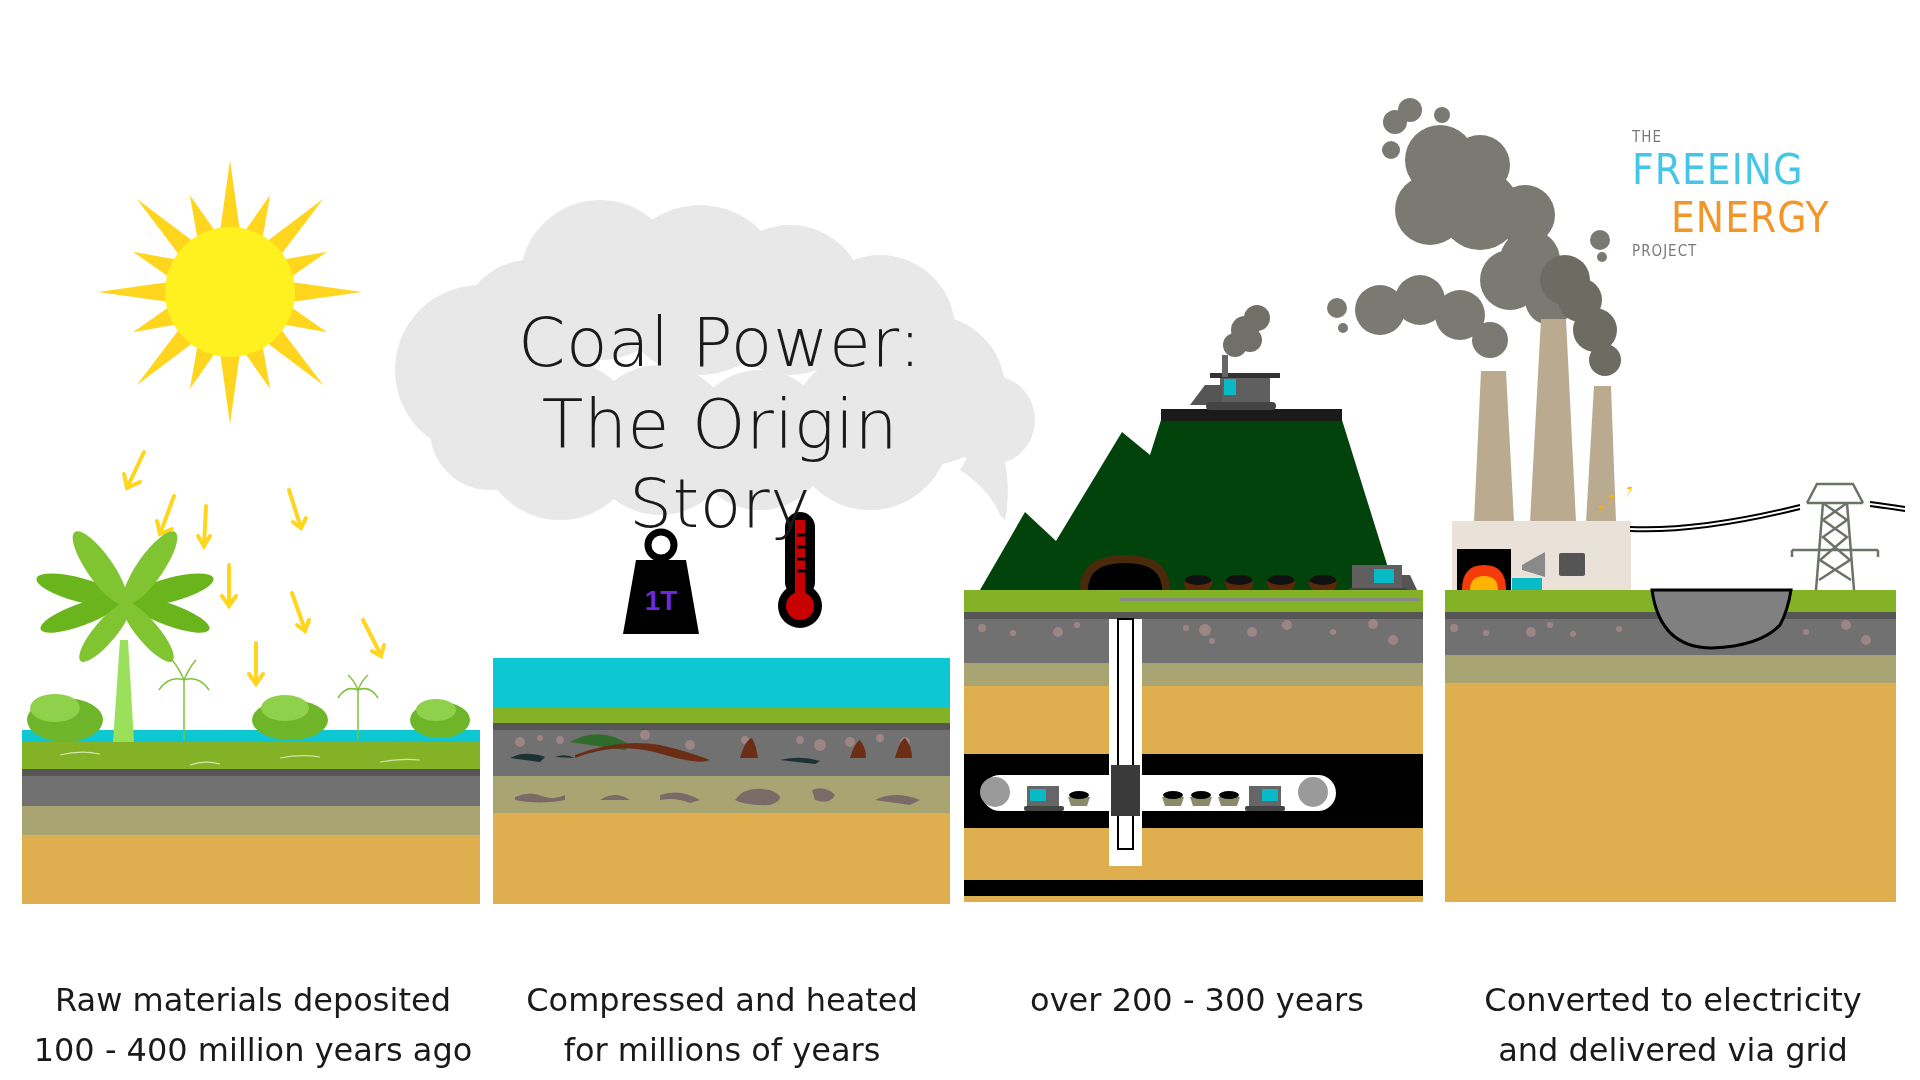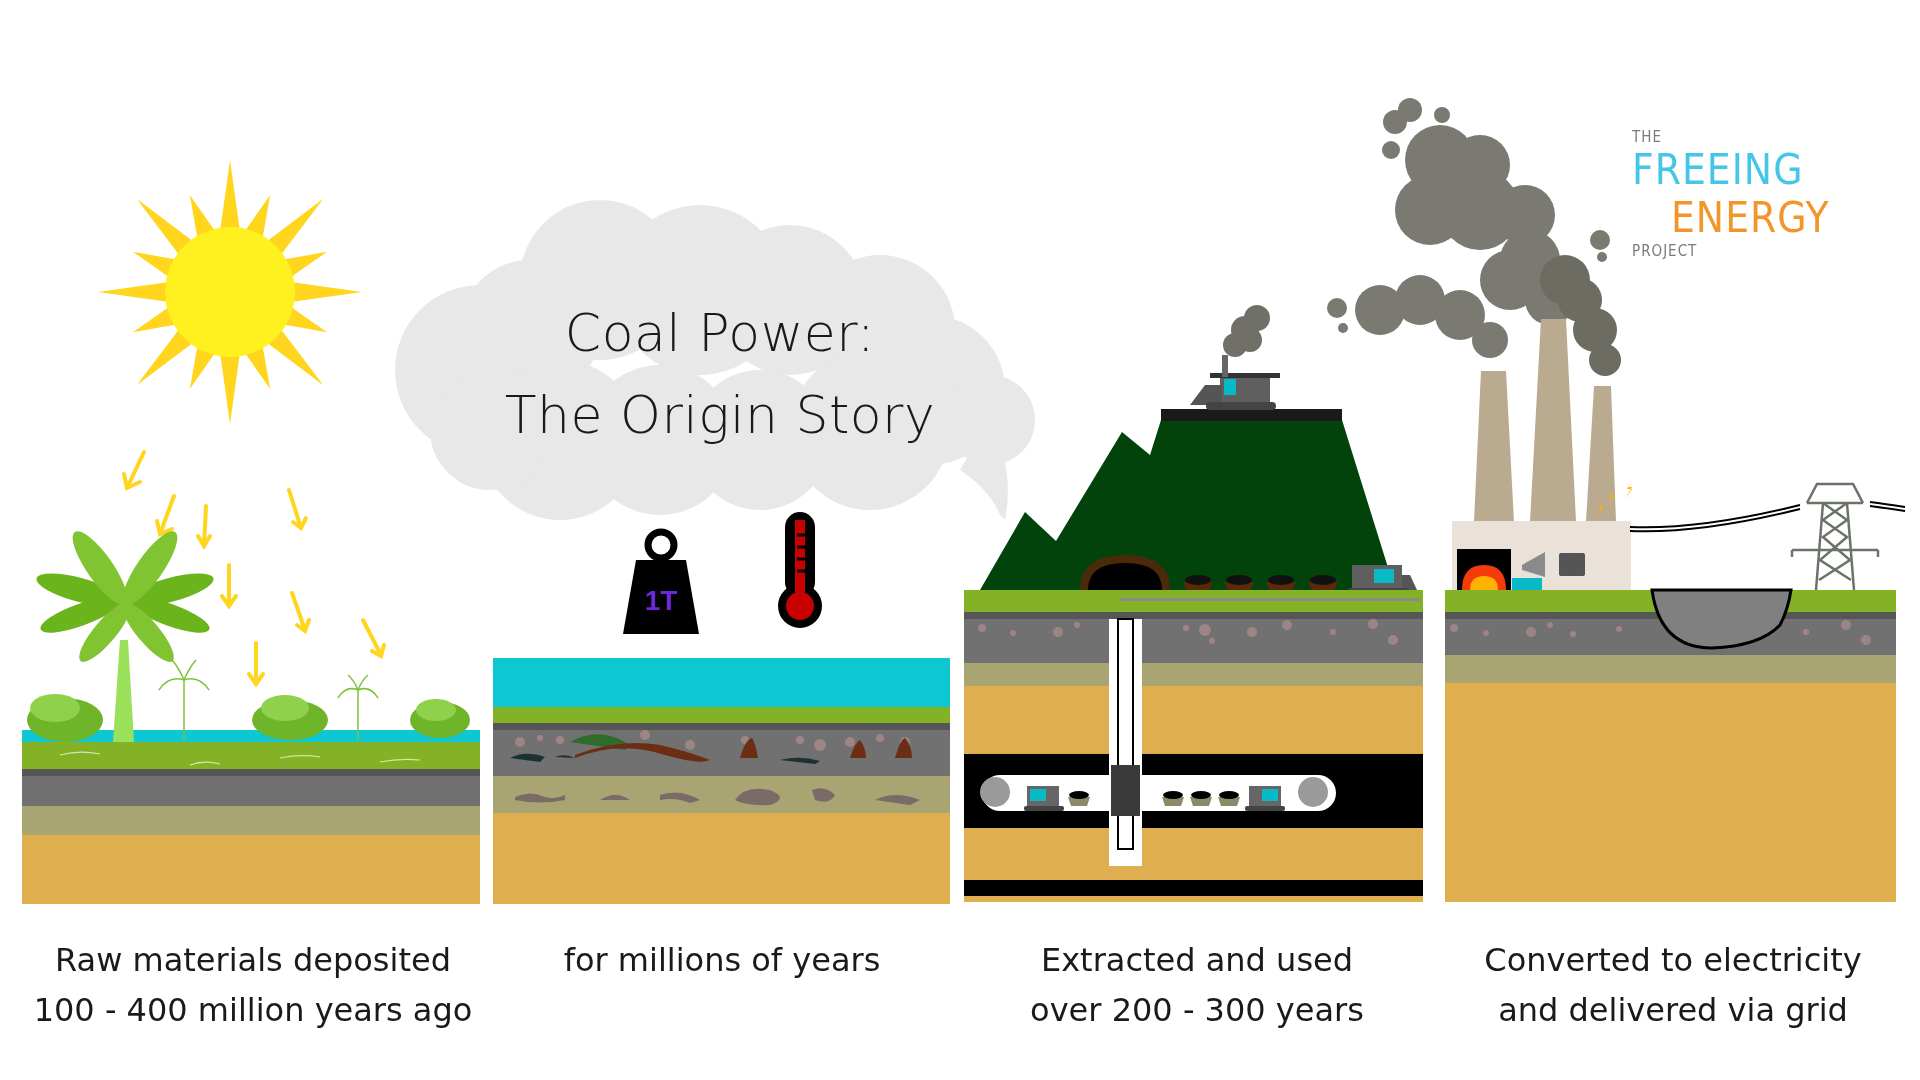--- a/index.html
+++ b/index.html
@@ -1,21 +1,21 @@
 <!DOCTYPE html>
 <html><head>
 <meta charset="utf-8">
 <style>
   html, body { margin:0; padding:0; background:#ffffff; }
   body { width:1920px; height:1080px; position:relative; overflow:hidden; font-family:"Liberation Sans", sans-serif; }
   #scene { position:absolute; left:0; top:0; width:1920px; height:1080px; }
-  .title { position:absolute; left:440px; width:560px; text-align:center; color:#1a1a1a; font-family:"DejaVu Sans", sans-serif; font-weight:300; font-size:52px; letter-spacing:0.5px; }
+  .title { position:absolute; left:440px; width:560px; text-align:center; color:#1a1a1a; font-family:"DejaVu Sans", sans-serif; font-weight:300; font-size:68px; letter-spacing:0.5px; }
   .title.l1 { top:303px; }
   .title.l2 { top:385px; }
-  .caption { position:absolute; width:470px; text-align:center; color:#1a1a1a; font-family:"DejaVu Sans", sans-serif; font-size:32px; line-height:50px; }
+  .caption { position:absolute; width:470px; text-align:center; color:#1a1a1a; font-family:"DejaVu Sans", sans-serif; font-size:32px; line-height:50px;margin-top:40px; }
   .cap1 { left:18px; top:935px; }
   .cap2 { left:487px; top:935px; }
   .cap3 { left:962px; top:935px; }
   .cap4 { left:1438px; top:935px; }
   .logo { position:absolute; left:1632px; top:128px; font-family:"DejaVu Sans Condensed","DejaVu Sans", sans-serif; }
   .logo .small { color:#7a7a7a; font-size:15px; letter-spacing:1px; font-weight:300; }
   .logo .big { font-size:42px; letter-spacing:1px; line-height:48px; font-weight:300; }
   .logo .b1 { color:#45c6e6;text-align:center; }
   .logo .b2 { color:#f3962a;margin-left:39px; }
   .weight-label { font-family:"Liberation Sans", sans-serif; font-weight:bold; }
@@ -418,22 +418,22 @@
     <span class="b2">ENERGY</span>
   </div>
   <div class="small">PROJECT</div>
 </div>
 
 <div class="caption cap1">
   <div>Raw materials deposited</div>
   <div>100 - 400 million years ago</div>
 </div>
 <div class="caption cap2">
+  <div>Compressed and heated</div>
   <div>for millions of years</div>
 </div>
 <div class="caption cap3">
-  <div>Extracted and used</div>
   <div>over 200 - 300 years</div>
 </div>
 <div class="caption cap4">
   <div>Converted to electricity</div>
   <div>and delivered via grid</div>
 </div>
 
 </body></html>

